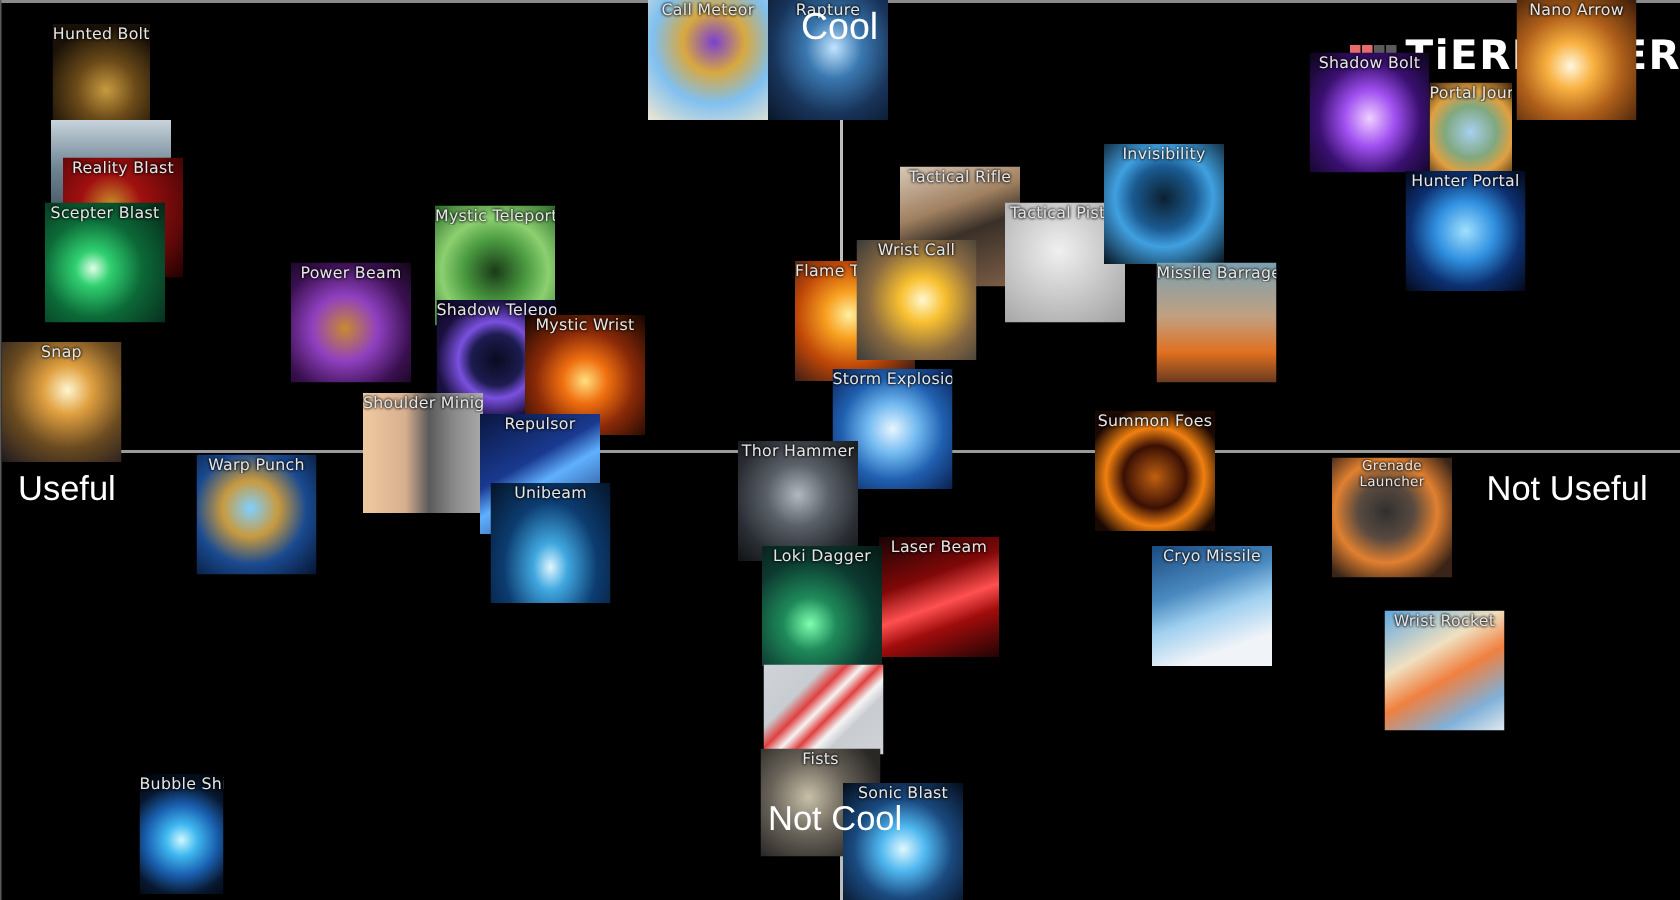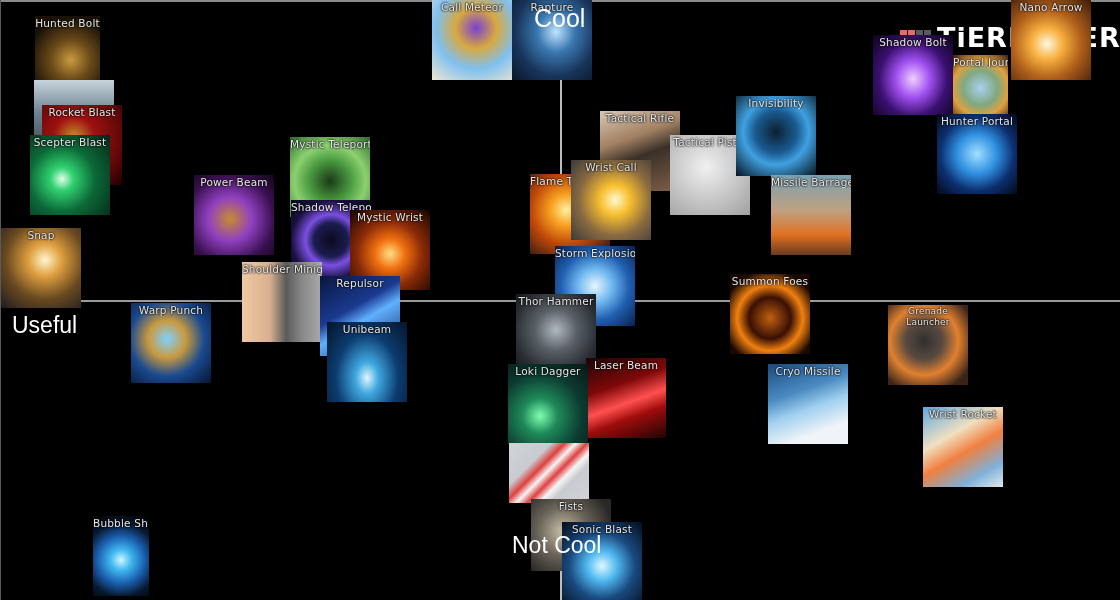--- a/index.html
+++ b/index.html
@@ -53,21 +53,21 @@
   <div id="cards-layer">
       <div class="card" style="left: 35px; top: 16px; width: 65px; height: 80px; z-index: 10;">
         <div class="img" style="background: radial-gradient(circle at 55% 55%, rgb(200, 154, 64) 0%, rgb(107, 74, 24) 35%, rgb(26, 18, 8) 75%);"></div>
         <span class="name">Hunted Bolt</span>
       </div>
       <div class="card" style="left: 34px; top: 80px; width: 80px; height: 80px; z-index: 11;">
         <div class="img" style="background: linear-gradient(rgb(200, 212, 220) 0%, rgb(111, 133, 148) 40%, rgb(44, 58, 68) 100%);"></div>
       </div>
       <div class="card" style="left: 42px; top: 105px; width: 80px; height: 80px; z-index: 12;">
         <div class="img" style="background: radial-gradient(circle at 40% 40%, rgb(200, 144, 42) 0%, rgb(160, 16, 16) 30%, rgb(96, 8, 8) 70%, rgb(32, 0, 0) 100%);"></div>
-        <span class="name">Rocket Blast</span>
+        <span class="name">Reality Blast</span>
       </div>
       <div class="card" style="left: 30px; top: 135px; width: 80px; height: 80px; z-index: 13;">
         <div class="img" style="background: radial-gradient(circle at 40% 55%, rgb(224, 255, 232) 0%, rgb(48, 208, 112) 18%, rgb(12, 106, 56) 50%, rgb(6, 36, 24) 100%);"></div>
         <span class="name">Scepter Blast</span>
       </div>
       <div class="card" style="left: 1px; top: 228px; width: 80px; height: 80px; z-index: 14;">
         <div class="img" style="background: radial-gradient(circle at 55% 40%, rgb(255, 246, 208) 0%, rgb(224, 160, 64) 25%, rgb(106, 74, 32) 60%, rgb(30, 26, 32) 100%);"></div>
         <span class="name">Snap</span>
       </div>
       <div class="card" style="left: 194px; top: 175px; width: 80px; height: 80px; z-index: 15;">
@@ -135,36 +135,36 @@
         <span class="name">Invisibility</span>
       </div>
       <div class="card" style="left: 771px; top: 175px; width: 80px; height: 80px; z-index: 31;">
         <div class="img" style="background: linear-gradient(rgb(122, 160, 176) 0%, rgb(192, 160, 128) 45%, rgb(224, 112, 32) 75%, rgb(106, 58, 32) 100%);"></div>
         <span class="name">Missile Barrage</span>
       </div>
       <div class="card" style="left: 730px; top: 274px; width: 80px; height: 80px; z-index: 32;">
         <div class="img" style="background: radial-gradient(circle at 50% 55%, rgb(192, 96, 16) 0%, rgb(58, 16, 4) 35%, rgb(240, 128, 16) 55%, rgb(26, 8, 2) 80%);"></div>
         <span class="name">Summon Foes</span>
       </div>
-      <div class="card" style="left: 516px; top: 294px; width: 80px; height: 80px; z-index: 33;">
+      <div class="card" style="left: 492px; top: 294px; width: 80px; height: 80px; z-index: 33;">
         <div class="img" style="background: radial-gradient(circle at 50% 45%, rgb(176, 184, 192) 0%, rgb(90, 96, 104) 35%, rgb(42, 46, 52) 70%, rgb(16, 18, 20) 100%);"></div>
         <span class="name">Thor Hammer</span>
       </div>
       <div class="card" style="left: 586px; top: 358px; width: 80px; height: 80px; z-index: 34;">
         <div class="img" style="background: linear-gradient(160deg, rgb(26, 4, 4) 0%, rgb(128, 8, 8) 35%, rgb(255, 80, 80) 55%, rgb(160, 12, 12) 70%, rgb(32, 4, 4) 100%);"></div>
         <span class="name">Laser Beam</span>
       </div>
       <div class="card" style="left: 508px; top: 364px; width: 80px; height: 80px; z-index: 35;">
         <div class="img" style="background: radial-gradient(circle at 40% 65%, rgb(128, 255, 176) 0%, rgb(30, 138, 90) 25%, rgb(12, 58, 48) 60%, rgb(6, 24, 20) 100%);"></div>
         <span class="name">Loki Dagger</span>
       </div>
       <div class="card" style="left: 509px; top: 443px; width: 80px; height: 60px; z-index: 36;">
         <div class="img" style="background: linear-gradient(135deg, rgb(208, 212, 216) 0%, rgb(200, 204, 208) 30%, rgb(224, 64, 64) 40%, rgb(244, 244, 244) 48%, rgb(224, 64, 64) 56%, rgb(244, 244, 244) 64%, rgb(200, 204, 208) 72%, rgb(208, 212, 216) 100%);"></div>
       </div>
-      <div class="card" style="left: 507px; top: 499px; width: 80px; height: 72px; z-index: 37; margin-left: 24px;">
+      <div class="card" style="left: 507px; top: 499px; width: 80px; height: 72px; z-index: 37;">
         <div class="img" style="background: radial-gradient(circle at 40% 45%, rgb(200, 192, 168) 0%, rgb(106, 100, 90) 40%, rgb(42, 40, 38) 80%);"></div>
         <span class="name">Fists</span>
       </div>
       <div class="card" style="left: 562px; top: 522px; width: 80px; height: 80px; z-index: 38;">
         <div class="img" style="background: radial-gradient(circle at 50% 55%, rgb(224, 248, 255) 0%, rgb(80, 184, 240) 25%, rgb(26, 74, 128) 55%, rgb(4, 12, 24) 100%);"></div>
         <span class="name">Sonic Blast</span>
       </div>
       <div class="card" style="left: 93px; top: 516px; width: 56px; height: 80px; z-index: 39;">
         <div class="img" style="background: radial-gradient(circle at 50% 55%, rgb(208, 248, 255) 0%, rgb(64, 184, 240) 20%, rgb(26, 96, 176) 45%, rgb(8, 24, 48) 70%, rgb(0, 0, 0) 100%);"></div>
         <span class="name">Bubble Shield</span>
@@ -195,13 +195,14 @@
       </div>
       <div class="card" style="left: 923px; top: 407px; width: 80px; height: 80px; z-index: 46;">
         <div class="img" style="background: linear-gradient(150deg, rgb(96, 168, 224) 0%, rgb(240, 224, 192) 35%, rgb(240, 128, 64) 55%, rgb(128, 176, 216) 80%, rgb(224, 234, 240) 100%);"></div>
         <span class="name">Wrist Rocket</span>
       </div>
     </div>
 
   <span class="axis-label lbl-cool">Cool</span>
   <span class="axis-label lbl-notcool">Not Cool</span>
   <span class="axis-label lbl-useful">Useful</span>
+  <span class="axis-label lbl-notuseful">Not Useful</span>
 </div>
 
 </body></html>

